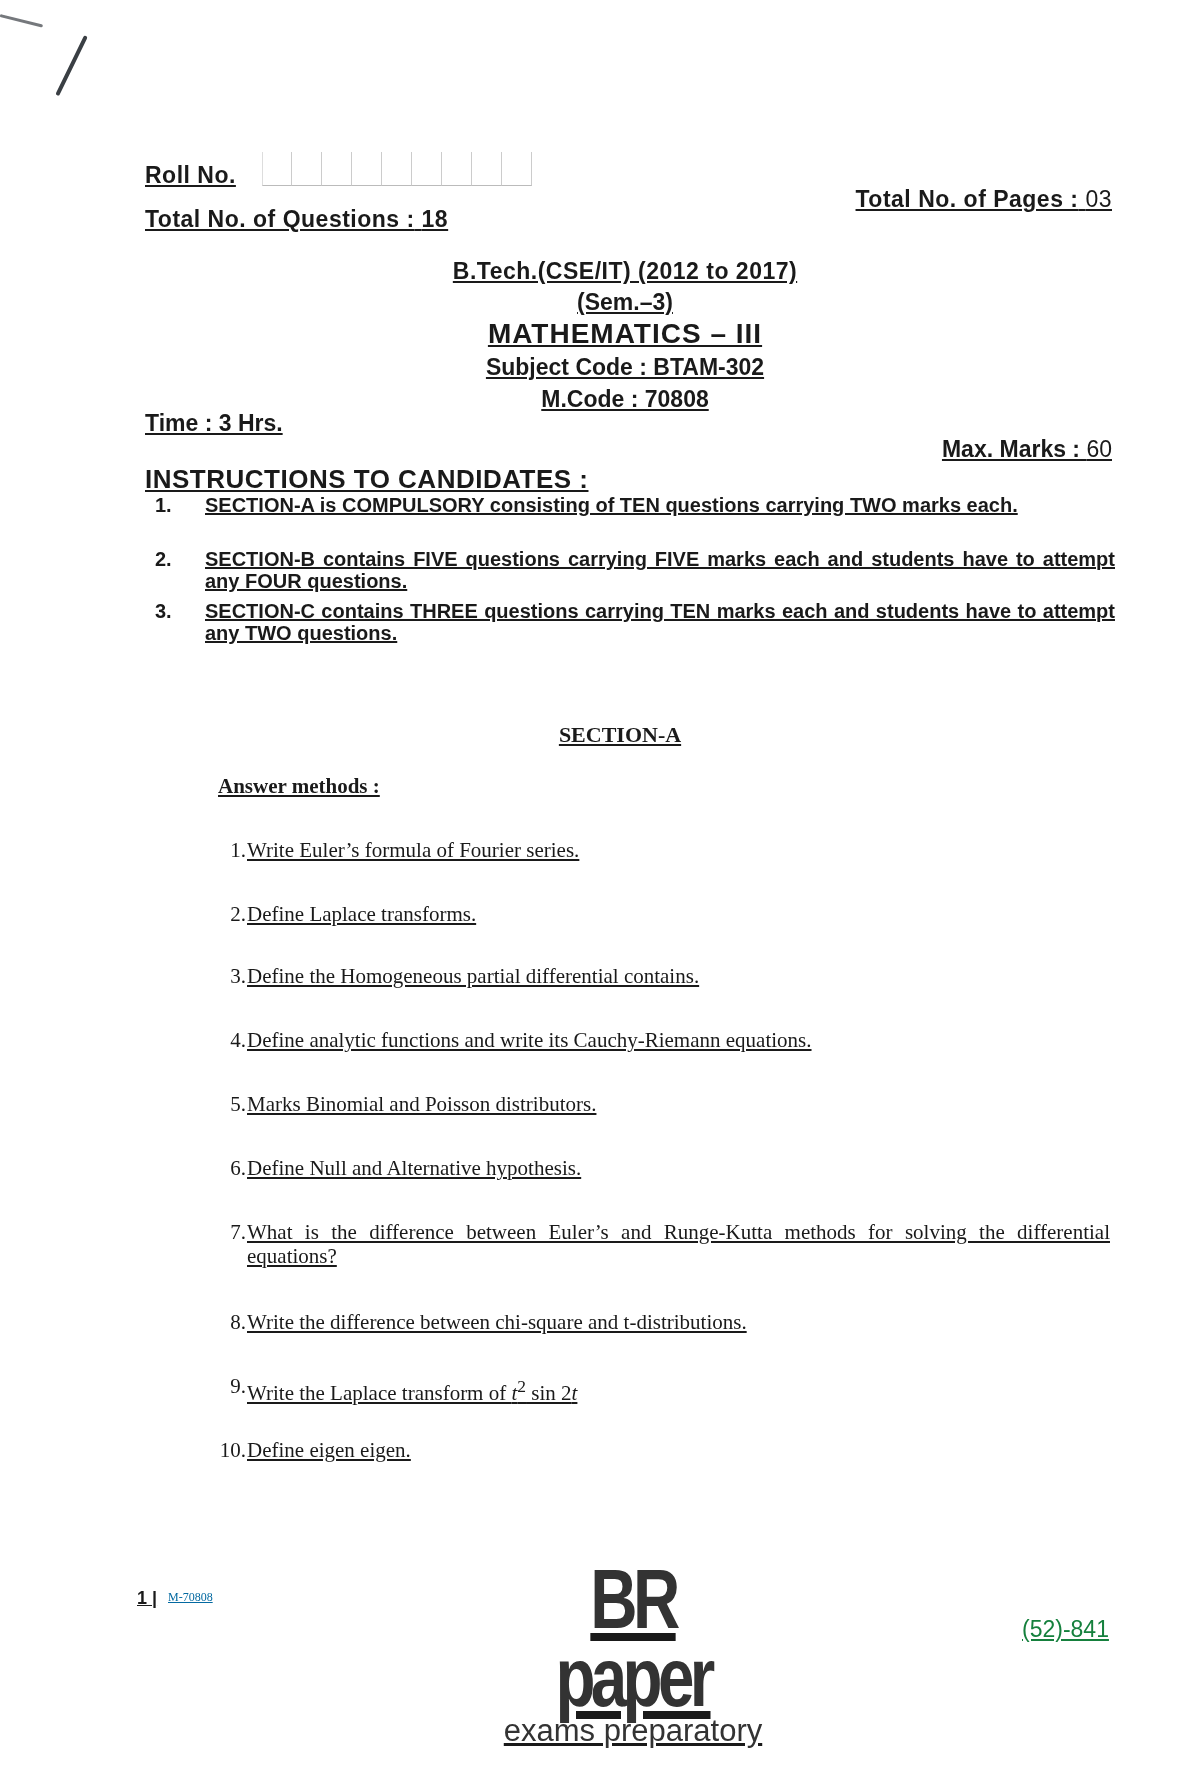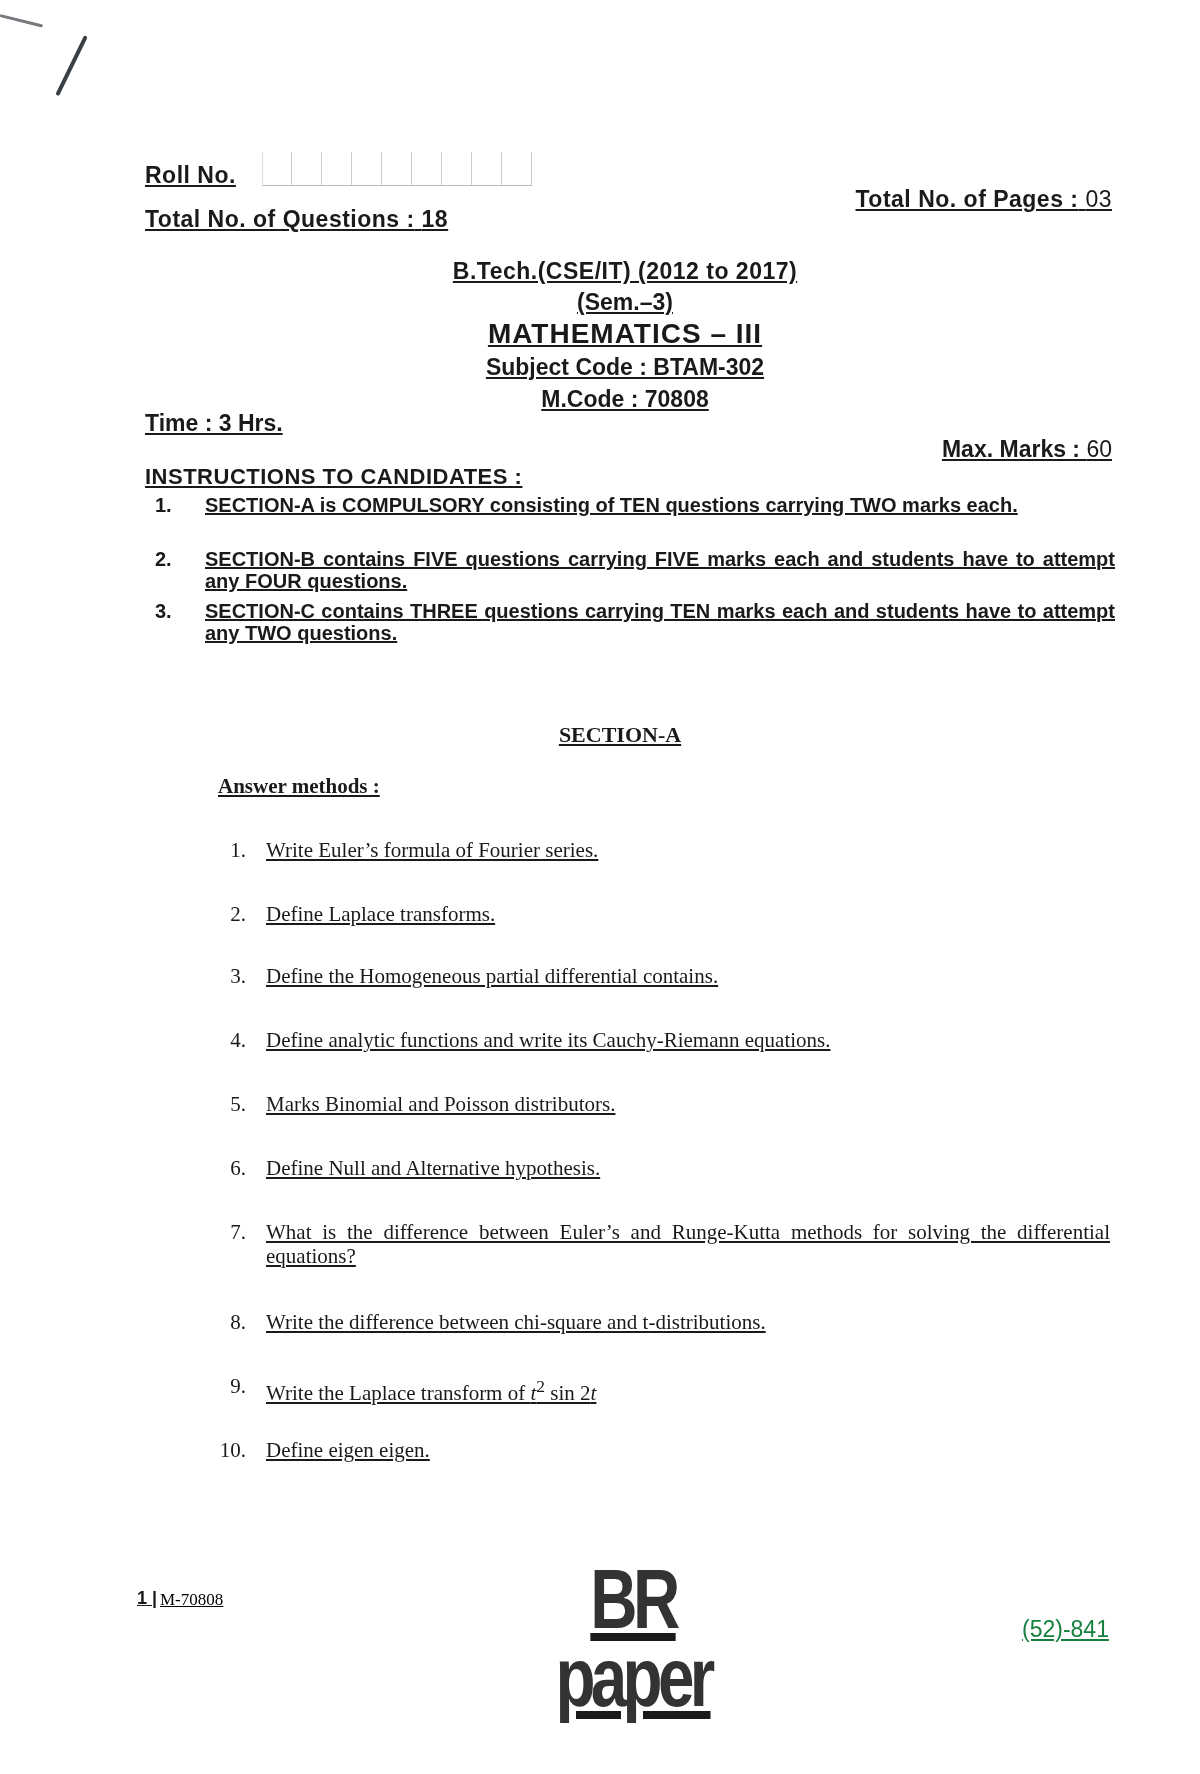--- a/index.html
+++ b/index.html
@@ -23,38 +23,38 @@
   .course { top: 258px; font-size: 23px; font-weight: bold; letter-spacing: 0.5px; }
   .sem { top: 289px; font-size: 23px; font-weight: bold; }
   .subject { top: 318px; font-size: 28px; font-weight: bold; letter-spacing: 1px; }
   .subcode { top: 354px; font-size: 23px; font-weight: bold; }
   .mcode { top: 386px; font-size: 23px; font-weight: bold; }
 
   .time { left: 145px; top: 410px; font-size: 23px; font-weight: bold; }
   .maxmarks { right: 88px; top: 436px; font-size: 23px; font-weight: bold; margin-left: 7px; }
   .maxmarks .v { font-weight: normal; }
 
-  .instr-title { left: 145px; top: 464px; font-size: 22px; font-weight: bold; letter-spacing: 0.5px; }
+  .instr-title { left: 145px; top: 464px; font-size: 26px; font-weight: bold; letter-spacing: 0.5px; }
   .instr { left: 155px; width: 960px; font-size: 20px; font-weight: bold; line-height: 22px; }
   .instr .num { position: absolute; left: 0; top: 0; width: 30px; }
   .instr .txt { margin-left: 50px; display: block; text-align: justify; text-align-last: left; }
   .i1 { top: 494px; }
   .i2 { top: 548px; }
   .i3 { top: 600px; }
 
   .section-title { left: 0; width: 1240px; text-align: center; top: 722px; font-size: 22px; font-weight: bold; }
   .answer-briefly { left: 218px; top: 774px; font-size: 21px; font-weight: bold; }
 
   .q { left: 210px; width: 900px; font-size: 21px; line-height: 24px; }
   .q .num { position: absolute; left: 0; top: 0; width: 36px; text-align: right; }
-  .q .txt { display: block; margin-left: 56px; }
+  .q .txt { display: block; margin-left: 37px; }
   .q.wide .txt { text-align: justify; text-align-last: left; }
 
   .footer-page { left: 137px; top: 1588px; font-size: 18px; font-weight: bold; }
-  .footer-code { left: 160px; top: 1590px; font-size: 17px; color: #000000; }
+  .footer-code { left: 168px; top: 1590px; font-size: 12px; color: #0369a1; }
   .logo { left: 483px; top: 1560px; width: 300px; text-align: center; }
   .logo-main { font-size: 84px; font-weight: bold; color: #333; letter-spacing: -6px; line-height: 78px; transform: scaleX(0.78); transform-origin: center; display: block; }
   .logo-sub { font-size: 31px; color: #333; line-height: 34px; display: block; margin-top: -2px; }
   .footer-ref { left: 1022px; top: 1616px; font-size: 23px; color: #15803d; text-align: center; }
 </style>
 </head>
 <body>
 
 <div class="scan-mark" style="left:0;top:14px;width:44px;height:3px;transform:rotate(14deg);transform-origin:left;opacity:0.7;"></div>
 <div class="scan-mark" style="left:84px;top:36px;width:4px;height:66px;transform:rotate(26deg);transform-origin:top;"></div>
@@ -149,14 +149,15 @@
 </div>
 <div class="abs serif q" style="top:1438px;">
   <span class="num">10.</span>
   <span class="txt">Define eigen eigen.</span>
 </div>
 
 <div class="abs sans footer-page">1 |</div>
 <div class="abs serif footer-code">M-70808</div>
 <div class="abs sans logo">
   <span class="logo-main">BR paper</span>
+  <span class="logo-sub">exams preparatory</span>
 </div>
 <div class="abs sans footer-ref">(52)-841</div>
 
 </body></html>

